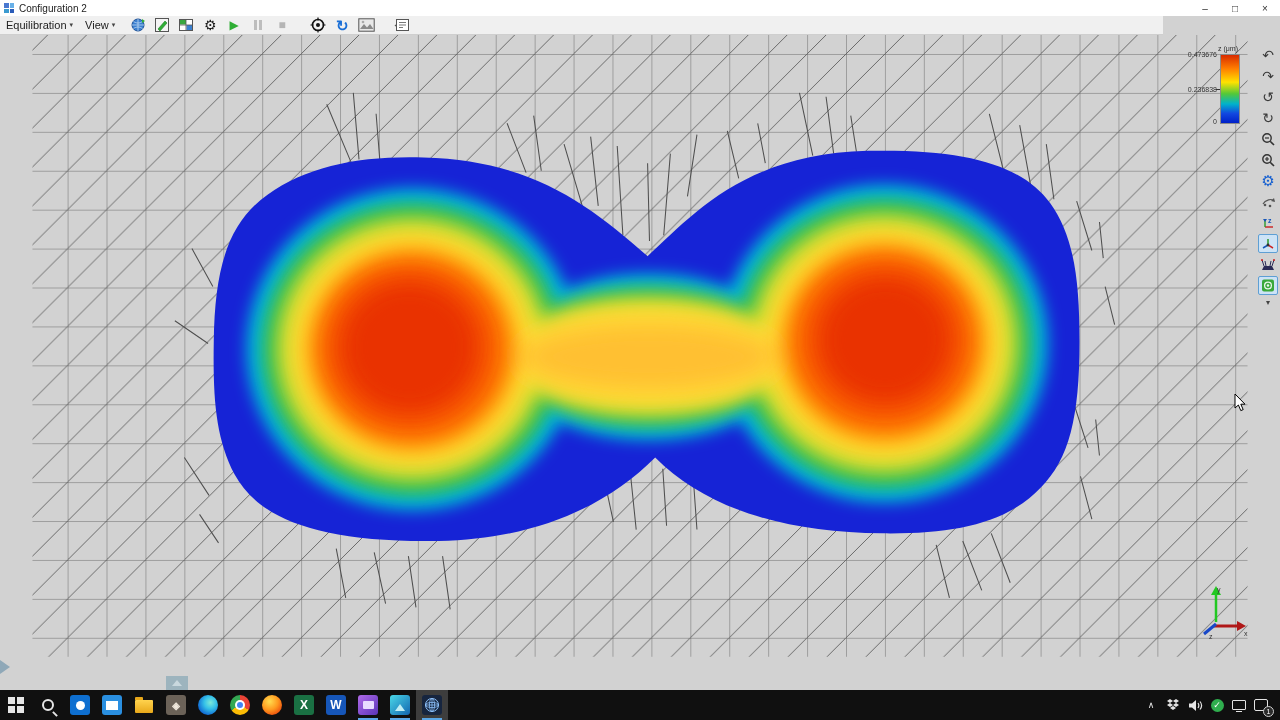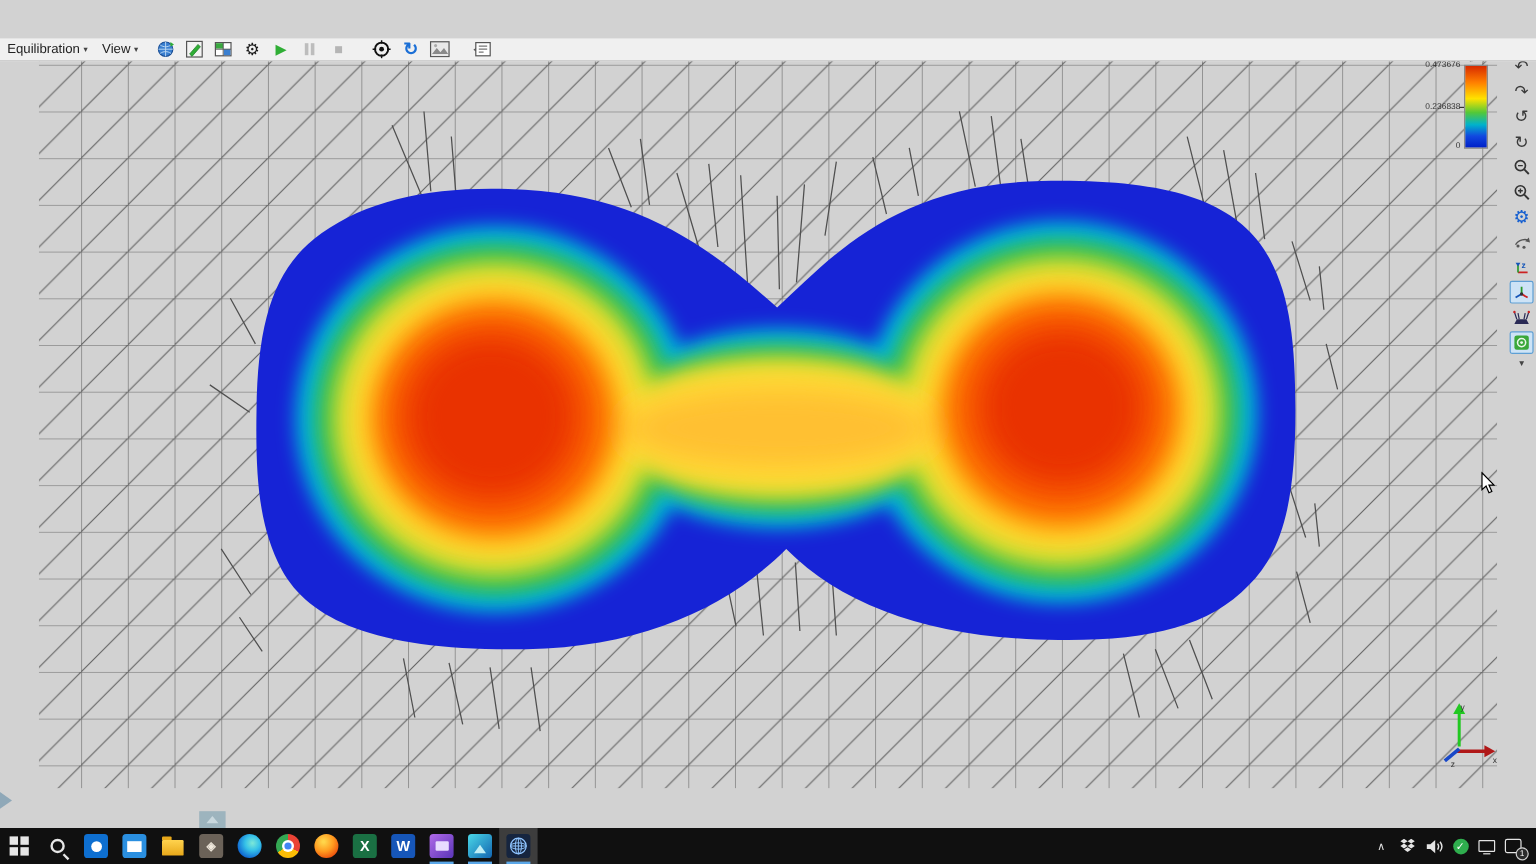--- a/index.html
+++ b/index.html
@@ -7,21 +7,21 @@
   .app { position:relative; width:1280px; height:720px; background:#d2d2d2; }
 
   
   .titlebar { position:absolute; top:0; left:0; width:1280px; height:16px; background:#ffffff; display:flex; align-items:center; font-size:10px; color:#222; z-index:30; }
   .titlebar .appicon { width:10px; height:10px; margin:0 5px 0 4px; display:grid; grid-template-columns:1fr 1fr; grid-template-rows:1fr 1fr; gap:1px; }
   .titlebar .appicon span { display:block; }
   .win-controls { margin-left:auto; display:flex; height:16px; }
   .win-btn { width:30px; height:16px; display:flex; align-items:center; justify-content:center; font-size:10px; color:#333; cursor:default; }
 
   
-  .menubar { position:absolute; top:32px; left:0; width:1280px; height:19px; background:#f0f0f0; border-bottom:1px solid #cfcfcf; display:flex; align-items:center; font-size:11px; color:#222; z-index:30; }
+  .menubar { position:absolute; top:16px; left:0; width:1163px; height:19px; background:#f0f0f0; border-bottom:1px solid #cfcfcf; display:flex; align-items:center; font-size:11px; color:#222; z-index:30; }
   .menu-item { padding:0 6px; height:19px; display:flex; align-items:center; gap:3px; }
   .menu-item .arrow { font-size:7px; color:#444; }
   .tb-group { display:flex; align-items:center; margin-left:8px; gap:6px; }
   .tb-btn { width:18px; height:17px; display:flex; align-items:center; justify-content:center; font-size:13px; line-height:1; }
   .tb-btn svg { display:block; }
   .glyph-gear { color:#1a1a1a; font-size:14px; }
   .glyph-play { color:#2fae35; font-size:12px; }
   .glyph-stop { color:#b5b5b5; font-size:12px; }
   .glyph-refresh { color:#1b6fd6; font-size:15px; font-weight:bold; }
   .pause-bars { display:flex; gap:2px; }
@@ -98,20 +98,34 @@
   .tray-display { width:14px; height:10px; border:1.5px solid #e4e4e4; border-radius:1px; position:relative; }
   .tray-display::after { content:""; position:absolute; left:3px; right:3px; bottom:-3px; height:1.5px; background:#e4e4e4; }
   .tray-note { width:14px; height:12px; border:1.5px solid #e4e4e4; border-radius:2px; position:relative; }
   .badge { position:absolute; right:-4px; bottom:3px; width:11px; height:11px; border-radius:50%; background:#2b2b2b; border:1px solid #cfcfcf; color:#fff; font-size:7px; display:flex; align-items:center; justify-content:center; }
 </style>
 </head>
 <body>
 
 <div class="app">
 
+  <div class="titlebar">
+    <span class="appicon">
+      <span style="background:#4a78d0"></span>
+        <span style="background:#68b0e8"></span>
+      <span style="background:#3a9ad0"></span>
+        <span style="background:#2a5cb8"></span>
+    </span>
+    <span>Configuration 2</span>
+    <div class="win-controls">
+      <div class="win-btn">–</div>
+      <div class="win-btn">□</div>
+      <div class="win-btn">×</div>
+    </div>
+  </div>
 
   <div class="menubar">
     <div class="menu-item">
       <span>Equilibration</span>
       <span class="arrow">▾</span>
     </div>
     <div class="menu-item">
       <span>View</span>
       <span class="arrow">▾</span>
     </div>

